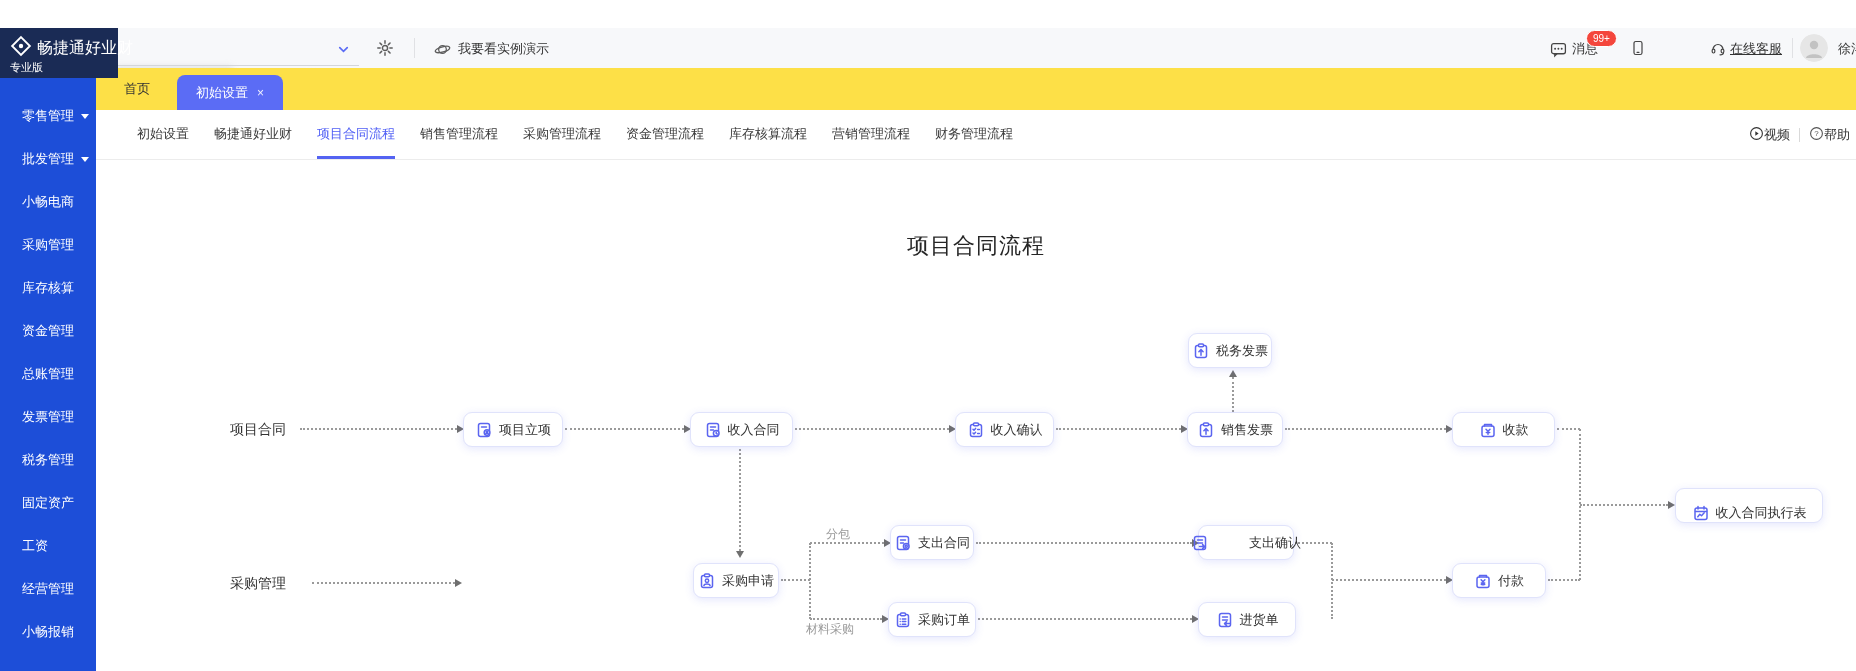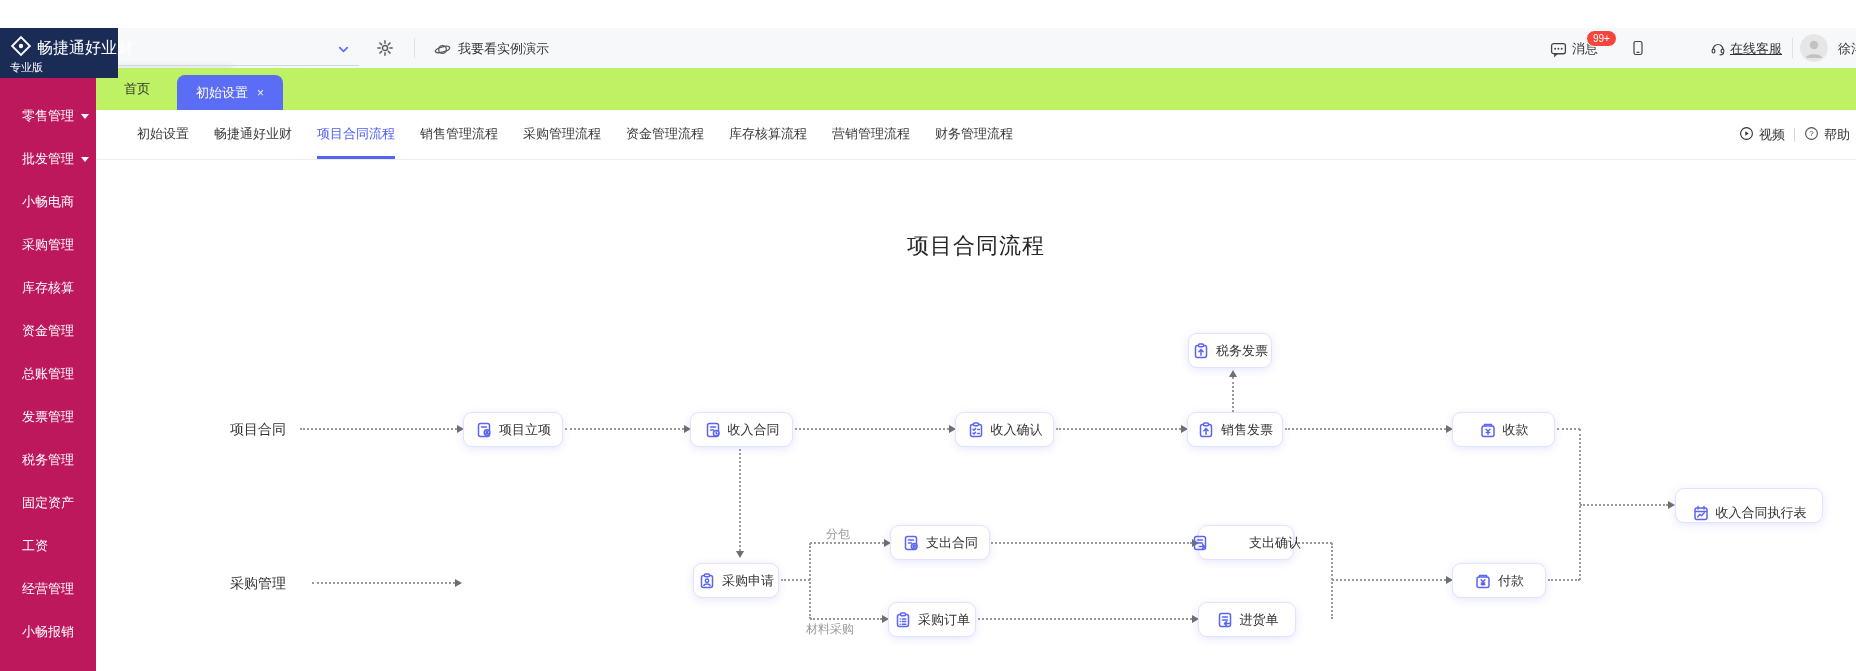--- a/index.html
+++ b/index.html
@@ -15,39 +15,39 @@
   .blur1{position:absolute;left:115px;top:38px;width:118px;height:24px;background:#dfe1e4;border-radius:3px;filter:blur(3px);opacity:.9;}
   .blur2{position:absolute;left:198px;top:47px;width:116px;height:19px;background:#e9ebee;border-radius:3px;filter:blur(4px);}
   .blur3{position:absolute;left:240px;top:59px;width:92px;height:15px;background:#eef0f2;border-radius:3px;filter:blur(4px);}
   .hicon{position:absolute;display:inline-flex;align-items:center;justify-content:center;cursor:pointer;}
   .hdiv{position:absolute;width:1px;height:20px;background:#e0e1e4;}
   .htext{position:absolute;font-size:13px;color:#333;line-height:16px;cursor:pointer;white-space:nowrap;}
   .badge{position:absolute;left:1586px;top:30px;background:#f4463c;color:#fff;font-size:10px;line-height:13px;
          padding:1px 6px;border-radius:9px;border:1px solid #fff;z-index:6;}
   .avatar{position:absolute;left:1800px;top:34px;width:28px;height:28px;border-radius:50%;overflow:hidden;}
   
-  .strip{position:absolute;left:96px;top:68px;width:1760px;height:42px;background:#bef264;}
+  .strip{position:absolute;left:96px;top:68px;width:1760px;height:42px;background:#fde047;}
   .hometab{position:absolute;left:28px;top:0;height:42px;line-height:42px;font-size:13px;color:#333;cursor:pointer;}
   .activetab{position:absolute;left:81px;top:7px;width:106px;height:35px;background:#5b6cf5;border-radius:8px 8px 0 0;
              color:#fff;font-size:13px;display:flex;align-items:center;justify-content:center;gap:9px;cursor:pointer;}
   .closex{font-size:12px;opacity:.9;cursor:pointer;}
   
-  .side{position:absolute;left:0;top:28px;width:96px;height:643px;background:#be185d;z-index:4;}
+  .side{position:absolute;left:0;top:28px;width:96px;height:643px;background:#1d4ed8;z-index:4;}
   .menu{position:absolute;left:0;top:66px;width:96px;}
   .mitem{height:43px;line-height:43px;padding-left:22px;color:#fff;font-size:13px;cursor:pointer;white-space:nowrap;}
   .caret{display:inline-block;width:0;height:0;border-left:4px solid transparent;border-right:4px solid transparent;
          border-top:5px solid #fff;margin-left:7px;vertical-align:middle;}
   
   .panel{position:absolute;left:96px;top:110px;width:1760px;height:561px;background:#fff;border-radius:14px 0 0 0;}
   .ctabs{position:absolute;left:0;top:0;width:1760px;height:50px;border-bottom:1px solid #ececec;
          display:flex;align-items:stretch;padding-left:41px;gap:25px;box-sizing:border-box;}
   .ctab{font-size:13px;color:#3a3a3a;line-height:47px;cursor:pointer;border-bottom:3px solid transparent;white-space:nowrap;}
   .ctab.active{color:#4f5ef5;border-bottom:3px solid #5463f2;}
   .utils{position:absolute;right:6px;top:0;height:50px;display:flex;align-items:center;gap:9px;font-size:13px;color:#333;}
-  .util{display:flex;align-items:flex-end;gap:5px;cursor:pointer;white-space:nowrap;}
+  .util{display:flex;align-items:flex-end;cursor:pointer;white-space:nowrap;}
   .udiv{width:1px;height:14px;background:#d9d9d9;}
   .flowtitle{position:absolute;left:96px;top:231px;width:1760px;text-align:center;font-size:22px;color:#262626;
              font-weight:500;letter-spacing:1px;}
   
   .node{position:absolute;height:35px;background:#fff;border:1px solid #e0e3fb;border-radius:9px;
         box-shadow:0 2px 8px rgba(93,107,245,.16);display:flex;align-items:center;justify-content:center;gap:6px;
         font-size:13px;color:#333;cursor:pointer;box-sizing:border-box;white-space:nowrap;z-index:3;}
   .node .nicon{display:inline-flex;width:18px;height:18px;}
   .eh{position:absolute;height:0;border-top:2px dotted #9a9a9a;z-index:2;}
   .ev{position:absolute;width:0;border-left:2px dotted #9a9a9a;z-index:2;}
@@ -308,21 +308,21 @@
         <span class="nicon">
           <svg width="18" height="18" viewBox="0 0 18 18" fill="none" stroke="#5b65f0" stroke-width="1.5" stroke-linecap="round" stroke-linejoin="round">
             <rect x="3.5" y="3.5" width="11" height="12" rx="2"></rect>
             <rect x="6.5" y="2" width="5" height="2.8" rx="1" fill="#fff"></rect>
             <circle cx="9" cy="8.8" r="1.7"></circle>
             <path d="M5.9 13.6c.5-2 5.7-2 6.2 0"></path>
           </svg>
         </span>
         <span>采购申请</span>
       </div>
-      <div class="node" style="left: 890px; top: 525px; width: 100px;">
+      <div class="node" style="left: 890px; top: 525px; width: 84px;">
         <span class="nicon">
           <svg width="18" height="18" viewBox="0 0 18 18" fill="none" stroke="#5b65f0" stroke-width="1.5" stroke-linecap="round" stroke-linejoin="round">
             <rect x="3.5" y="2.5" width="11" height="13" rx="2"></rect>
             <path d="M6.5 6h5M6.5 9h3"></path>
             <circle cx="12.2" cy="12.2" r="2.8" fill="#fff"></circle>
             <circle cx="12.2" cy="12.2" r="1.1"></circle>
           </svg>
         </span>
         <span>支出合同</span>
       </div>

